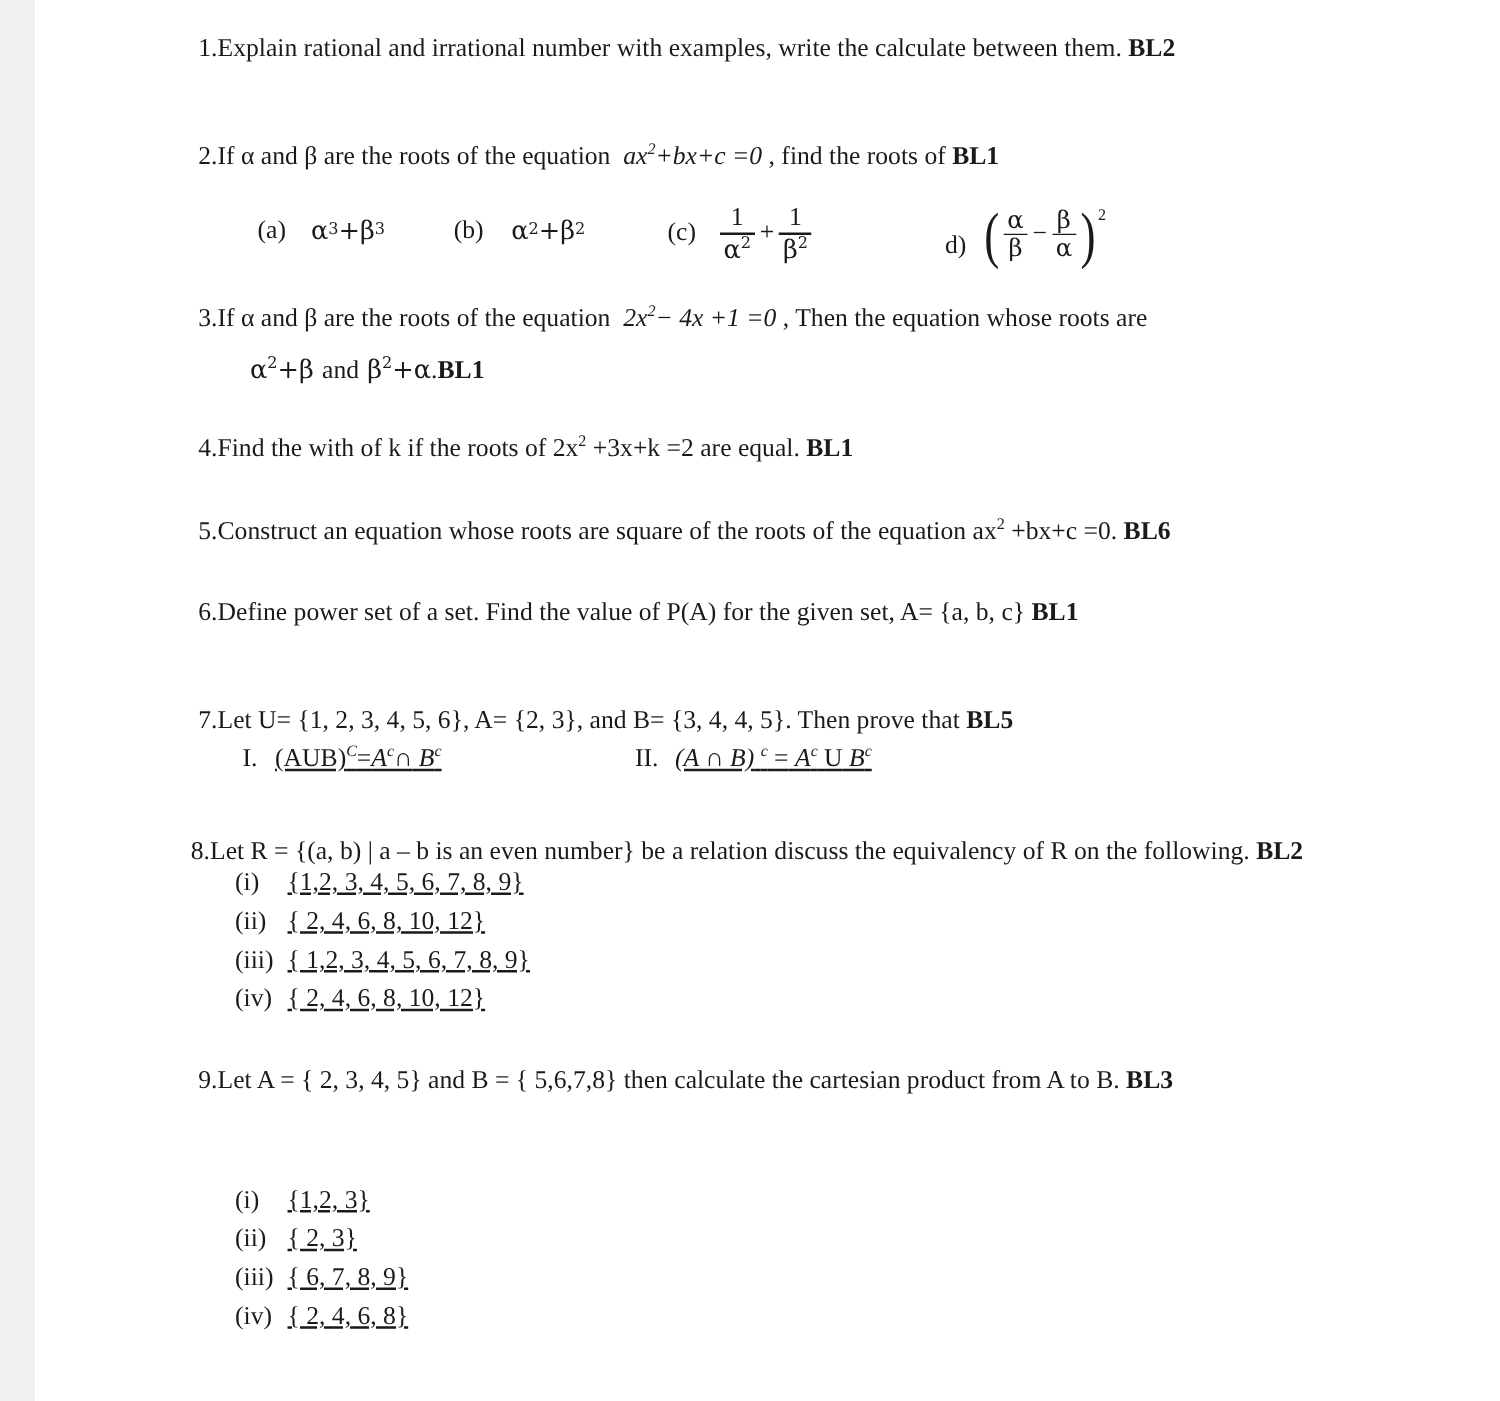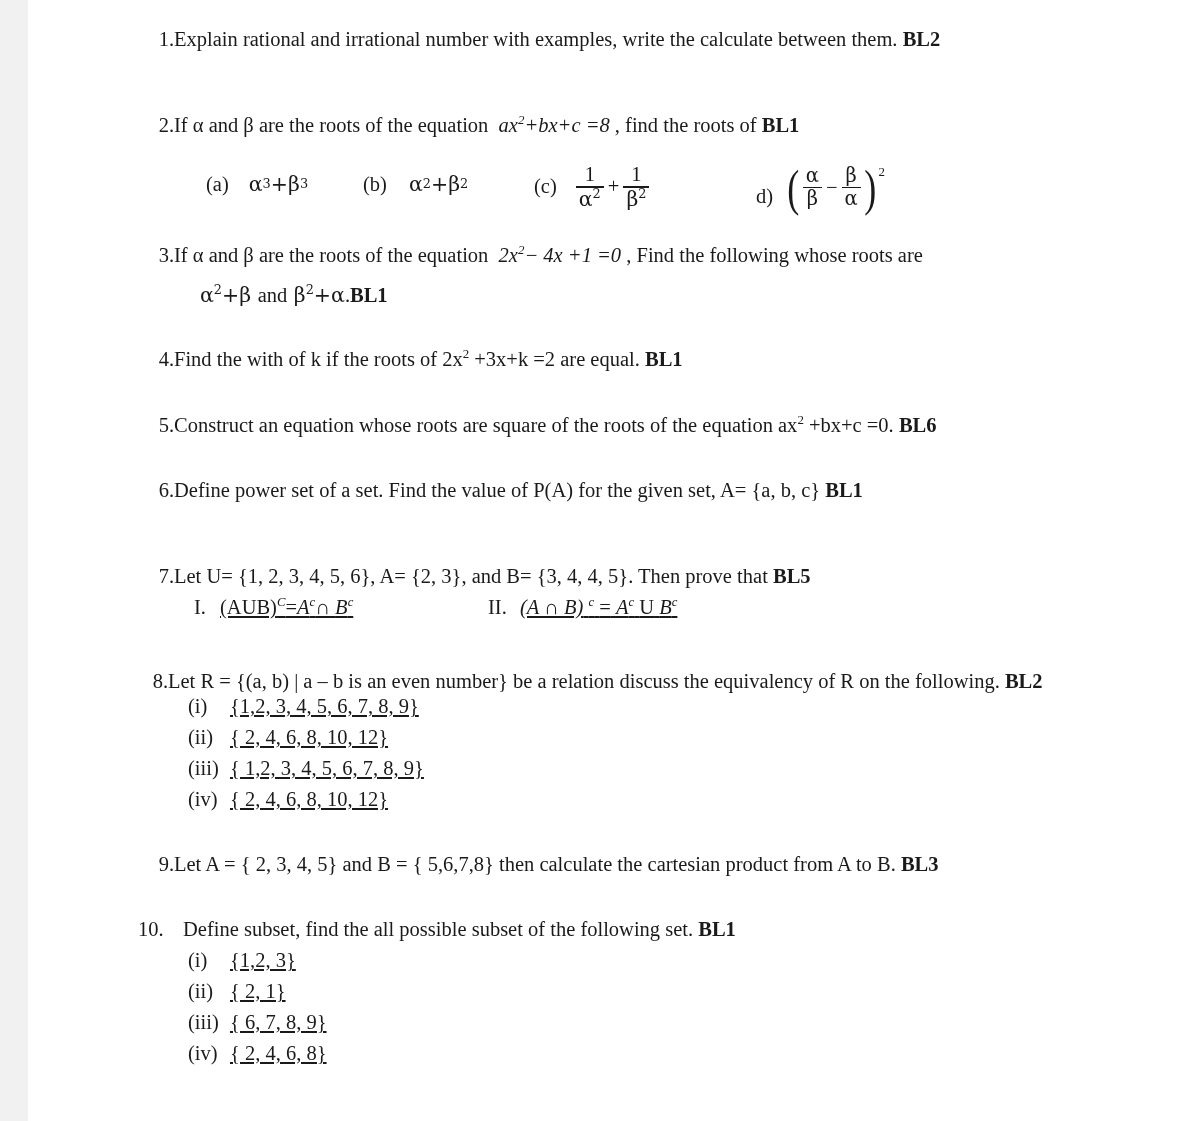--- a/index.html
+++ b/index.html
@@ -171,21 +171,21 @@
     <span class="body">
       <span>Explain rational and irrational number with examples, write the calculate between them.</span>
       <span class="bl">BL2</span>
     </span>
   </div>
 
   <div class="q" style="left:112px; top:112px;">
     <span class="num" style="width:34px;">2.</span>
     <span class="body">
       <span>If α and β are the roots of the equation</span>
-      <span class="ital">&nbsp;<span>ax</span><sup>2</sup><span>+bx+c =8</span></span>
+      <span class="ital">&nbsp;<span>ax</span><sup>2</sup><span>+bx+c =0</span></span>
       <span>, find the roots of</span>
       <span class="bl">BL1</span>
     </span>
   </div>
 
   <div id="q2-options">
 
     <div class="opt" style="left:0px; top:14px;">
       <span class="tag">(a)</span>
       <span class="expr grk" style="margin-left:14px;">
@@ -244,21 +244,21 @@
         <span class="sup-out">2</span>
       </span>
     </div>
   </div>
 
   <div class="q" style="left:112px; top:242px;">
     <span class="num" style="width:34px;">3.</span>
     <span class="body">
       <span>If α and β are the roots of the equation</span>
       <span class="ital">&nbsp;<span>2x</span><sup>2</sup><span>− 4x +1 =0</span></span>
-      <span>, Find the following whose roots are</span>
+      <span>, Then the equation whose roots are</span>
     </span>
   </div>
   <div class="q" style="left:172px; top:282px;">
     <span class="body grk">
       <span>α</span><sup>2</sup><span>+β</span>
       <span style="font-family:'Liberation Serif',serif;">and</span>
       <span>β</span><sup>2</sup><span>+α</span><span style="font-family:'Liberation Serif',serif;">.</span><span class="bl" style="font-family:'Liberation Serif',serif;">BL1</span>
     </span>
   </div>
 
@@ -294,21 +294,21 @@
     </span>
   </div>
 
   <div class="sub" style="left:166px; top:594px;">
     <span class="lbl" style="width:26px;">I.</span>
     <span class="val">
       <span>(AUB)</span><span class="supC">C</span><span>=</span><span class="ital">A</span><span class="supc">c</span><span>∩</span>&nbsp;<span class="ital">B</span><span class="supc">c</span>
     </span>
   </div>
 
-  <div class="sub" style="left:460px; top:594px;">
+  <div class="sub" style="left:480px; top:594px;">
     <span class="lbl" style="width:32px;">II.</span>
     <span class="val ital">
       <span>(A ∩ B)</span>&nbsp;<span class="supc">c</span>&nbsp;<span style="font-style:normal;">=</span>&nbsp;<span>A</span><span class="supc">c</span>&nbsp;<span style="font-style:normal;">U</span>&nbsp;<span>B</span><span class="supc">c</span>
     </span>
   </div>
 
   <div class="q" style="left:108px; top:668px;">
     <span class="num" style="width:32px;">8.</span>
     <span class="body">
       <span>Let R = {(a, b) | a – b is an even number} be a relation discuss the equivalency of R on the following.</span>
@@ -334,35 +334,28 @@
   </div>
 
   <div class="q" style="left:112px; top:851px;">
     <span class="num" style="width:34px;">9.</span>
     <span class="body">
       <span>Let A = { 2, 3, 4, 5} and B = { 5,6,7,8} then calculate the cartesian product from A to B.</span>
       <span class="bl">BL3</span>
     </span>
   </div>
 
-  <div class="q" style="left:110px; top:916px;">
-    <span class="num" style="width:45px; text-align:left;">10.</span>
-    <span class="body">
-      <span>Define subset, find the all possible subset of  the following set.</span>
-      <span class="bl">BL1</span>
-    </span>
-  </div>
 
   <div class="sub" style="left:160px; top:947px;">
     <span class="lbl" style="width:42px;">(i)</span>
     <span class="val">{1,2, 3}</span>
   </div>
   <div class="sub" style="left:160px; top:978px;">
     <span class="lbl" style="width:42px;">(ii)</span>
-    <span class="val">{ 2, 1}</span>
+    <span class="val">{ 2, 3}</span>
   </div>
   <div class="sub" style="left:160px; top:1009px;">
     <span class="lbl" style="width:42px;">(iii)</span>
     <span class="val">{ 6, 7, 8, 9}</span>
   </div>
   <div class="sub" style="left:160px; top:1040px;">
     <span class="lbl" style="width:42px;">(iv)</span>
     <span class="val">{ 2, 4, 6, 8}</span>
   </div>
 

